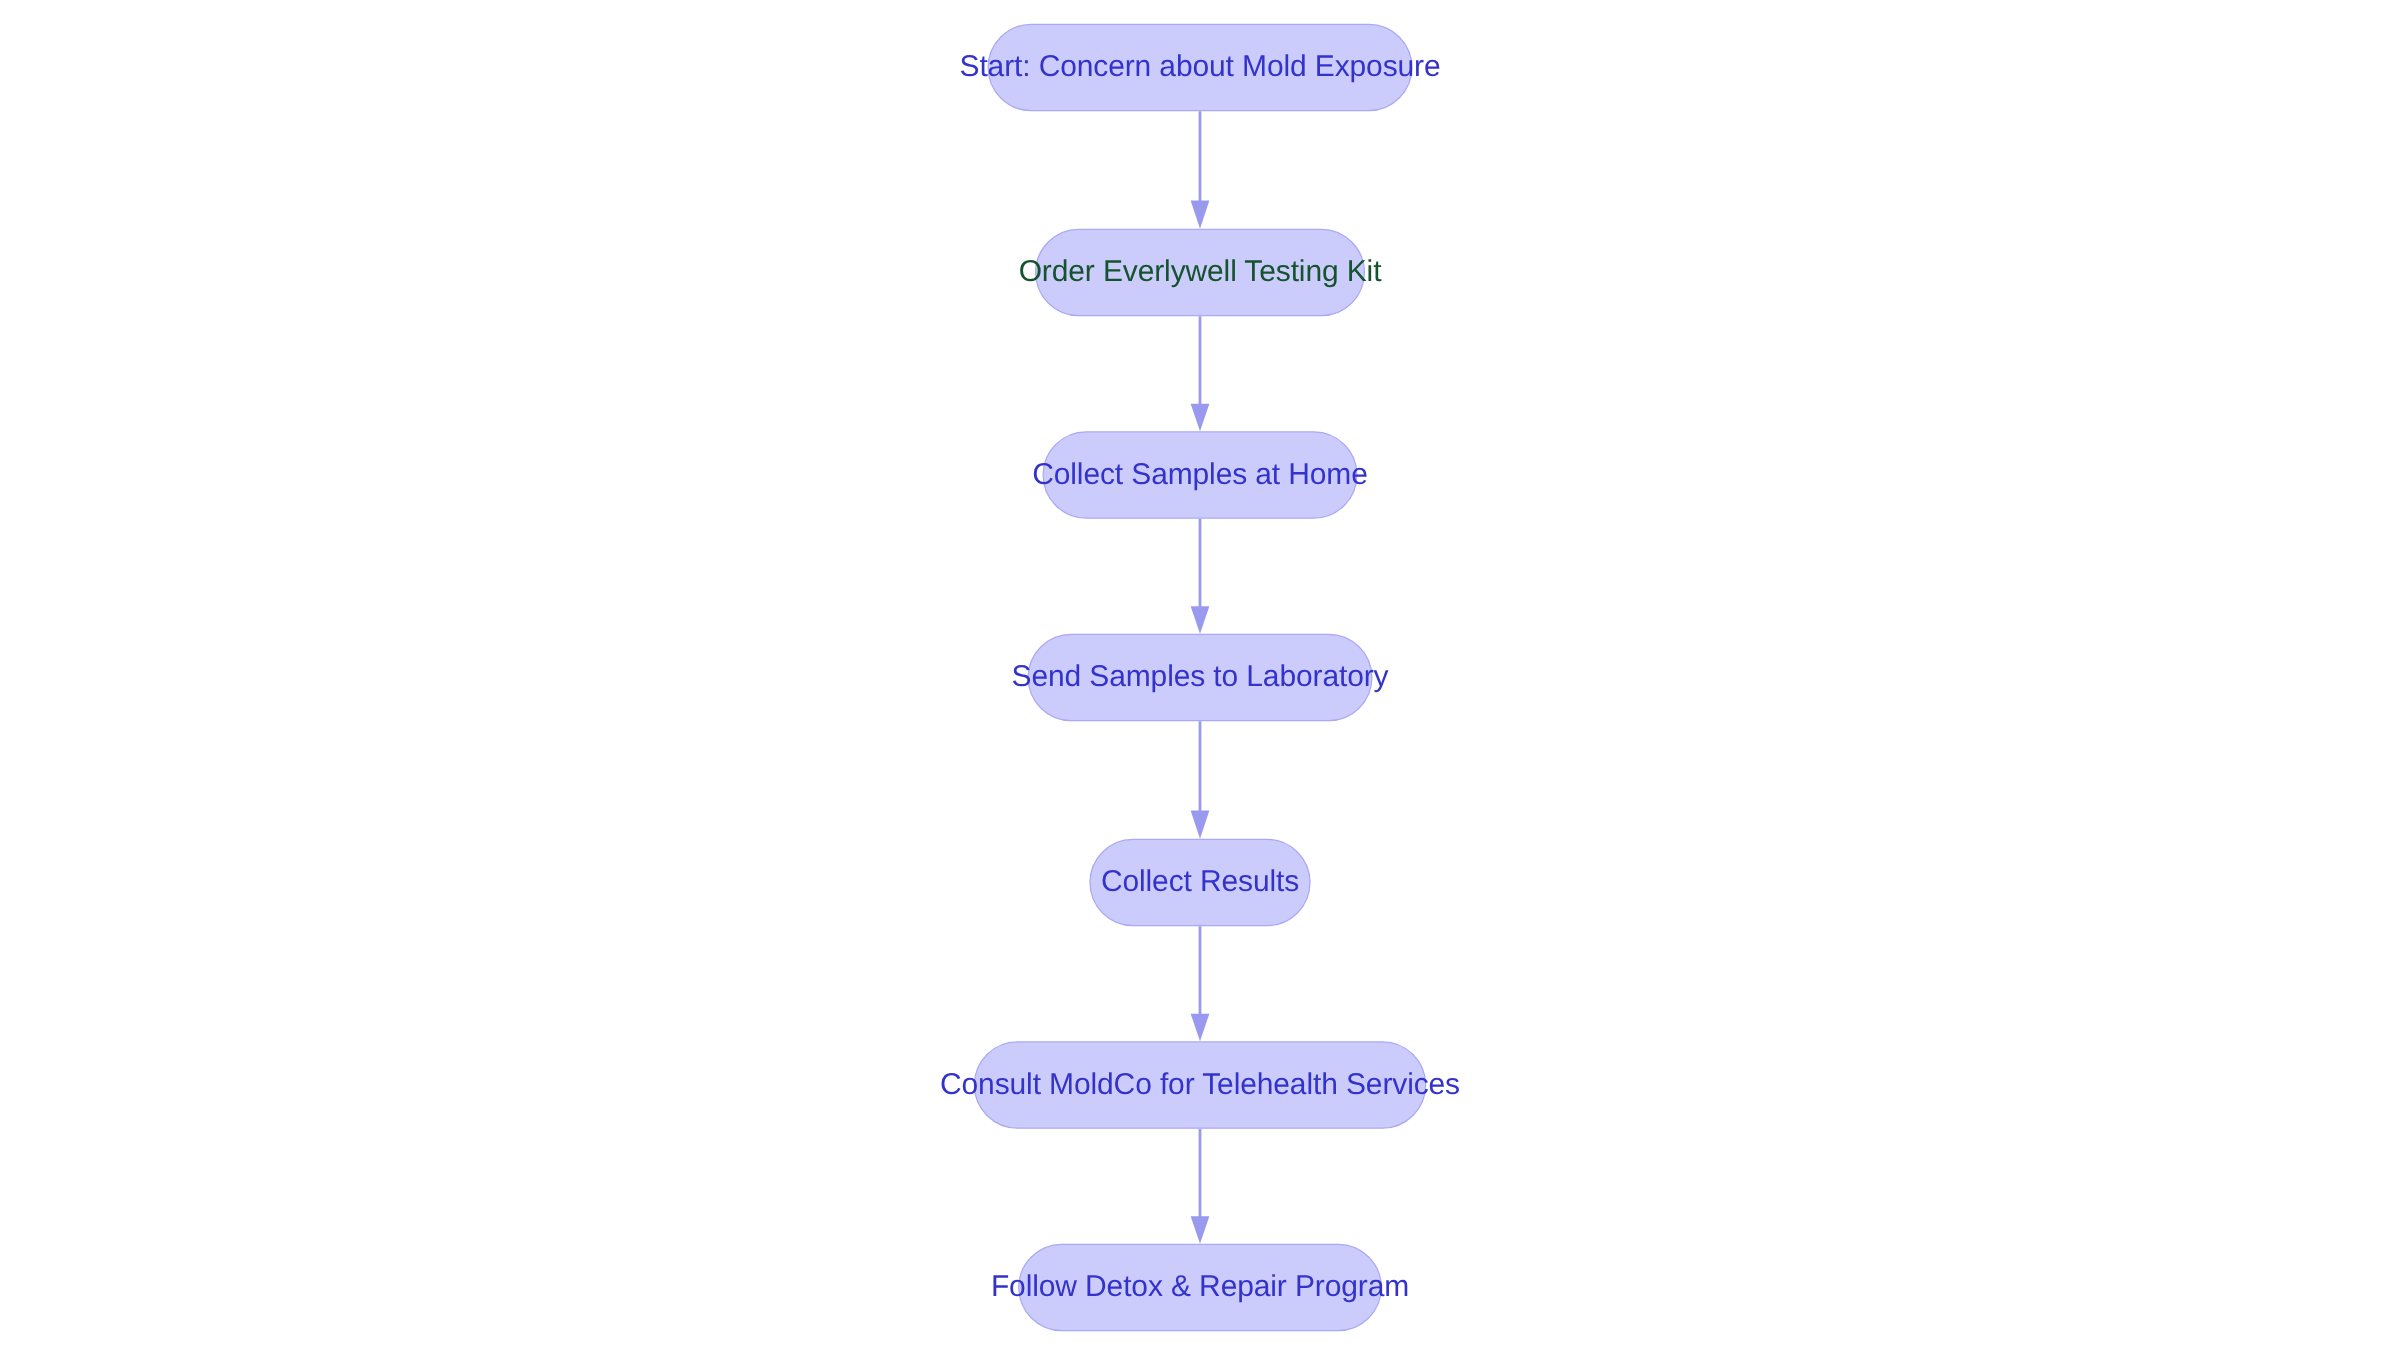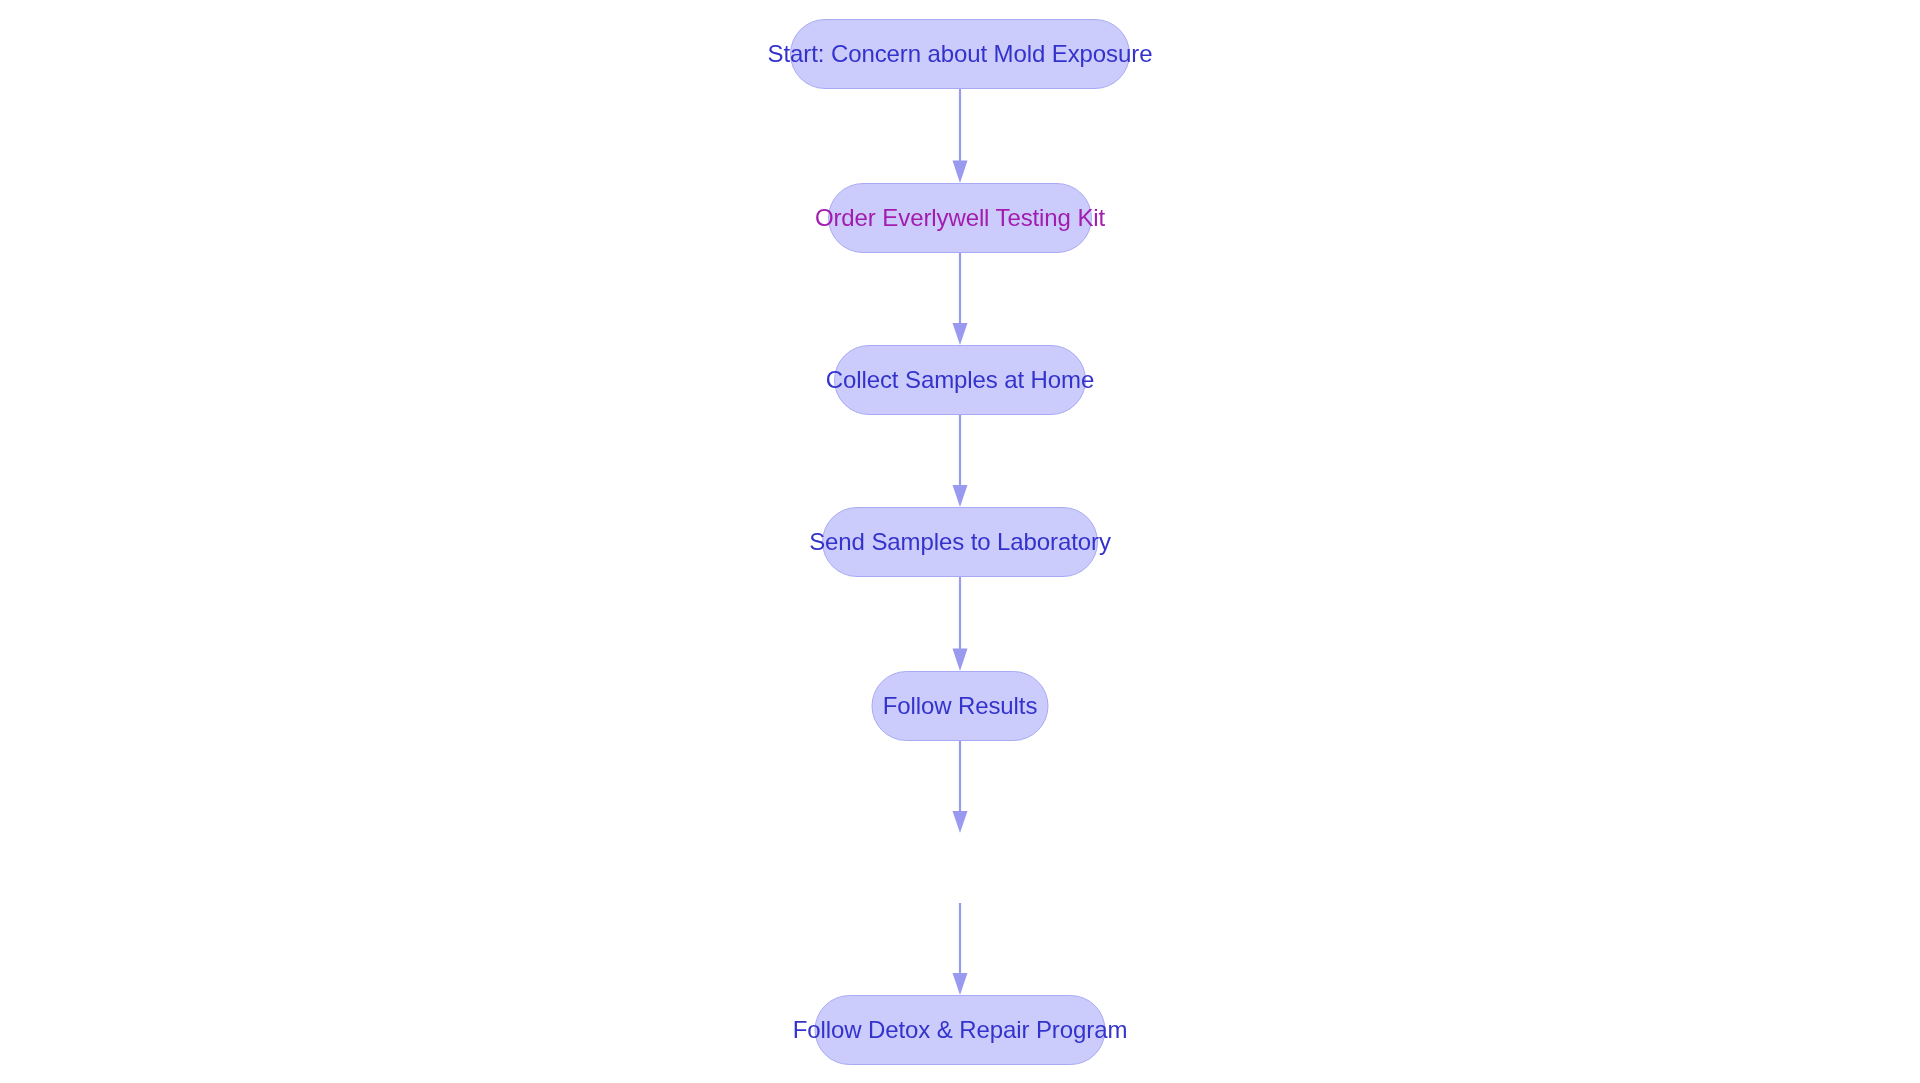--- a/index.html
+++ b/index.html
@@ -107,33 +107,36 @@
       <line x1="13" y1="0" x2="13" y2="78" stroke="#9999f0" stroke-width="2.2" vector-effect="non-scaling-stroke"></line>
       <polygon points="13,100 5.5,76 20.5,76" fill="#9999f0"></polygon>
     </svg>
   </div>
 
   <div class="flow-node" style="width: 340px; top: 19px; background: rgb(204, 204, 252); border-color: rgb(169, 169, 245);">
     <span class="node-label" style="color: rgb(51, 51, 204);">Start: Concern about Mold Exposure</span>
   </div>
 
   <div class="flow-node" style="width: 264px; top: 183px; background: rgb(204, 204, 252); border-color: rgb(169, 169, 245);">
-    <span class="node-label" style="color: #a21caf;">Order Everlywell Testing Kit</span>
+    <span class="node-label" style="color: #14532d;">Order Everlywell Testing Kit</span>
   </div>
 
   <div class="flow-node" style="width: 252px; top: 345px; background: rgb(204, 204, 252); border-color: rgb(169, 169, 245); justify-content: center;">
     <span class="node-label" style="color: rgb(51, 51, 204);">Collect Samples at Home</span>
   </div>
 
   <div class="flow-node" style="width: 276px; top: 507px; background: rgb(204, 204, 252); border-color: rgb(169, 169, 245);">
     <span class="node-label" style="color: rgb(51, 51, 204);">Send Samples to Laboratory</span>
   </div>
 
   <div class="flow-node" style="width: 177px; top: 671px; background: rgb(204, 204, 252); border-color: rgb(169, 169, 245);">
-    <span class="node-label" style="color: rgb(51, 51, 204);">Follow Results</span>
+    <span class="node-label" style="color: rgb(51, 51, 204);">Collect Results</span>
   </div>
 
+  <div class="flow-node" style="width: 362px; top: 833px; background: rgb(204, 204, 252); border-color: rgb(169, 169, 245);">
+    <span class="node-label" style="color: rgb(51, 51, 204);">Consult MoldCo for Telehealth Services</span>
+  </div>
 
   <div class="flow-node" style="width: 291px; top: 995px; background: rgb(204, 204, 252); border-color: rgb(169, 169, 245);">
     <span class="node-label" style="color: rgb(51, 51, 204);">Follow Detox &amp; Repair Program</span>
   </div>
 
 </div>
 
 </body></html>

